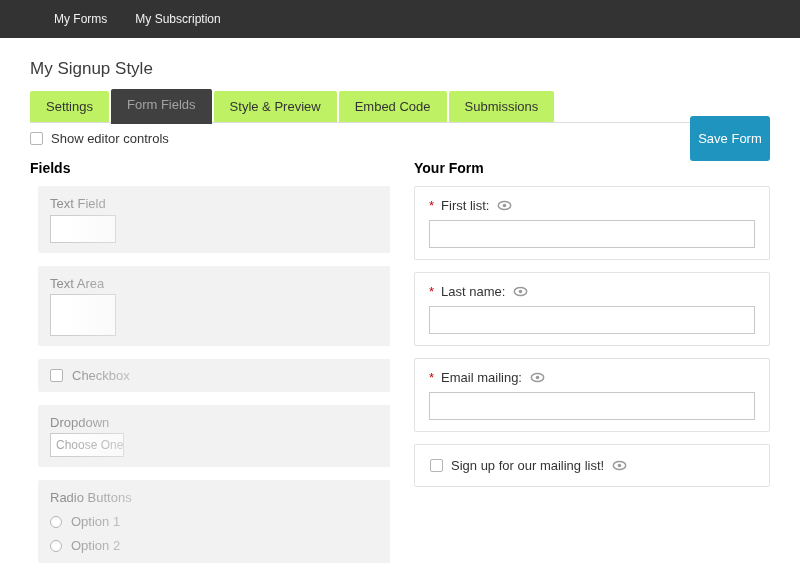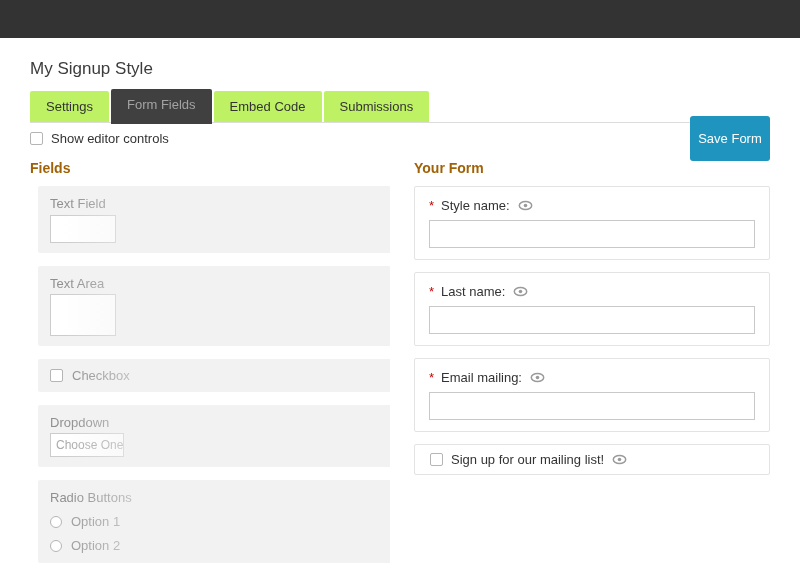--- a/index.html
+++ b/index.html
@@ -57,21 +57,21 @@
   .save-btn {
     background: #1e94be; color: #fff; border: none; border-radius: 3px;
     font-size: 13px; font-family: "Liberation Sans", sans-serif;
     width: 80px; height: 45px; cursor: pointer;
   }
 
   
   .columns { display: flex; justify-content: space-between; margin-top: 8px; }
   .col-left { width: 360px; }
   .col-right { width: 356px; }
-  .panel-heading { font-size: 14px; font-weight: bold; color: #a16207; margin: 0 0 10px 0; line-height: 15px; }
+  .panel-heading { font-size: 14px; font-weight: bold; color: #000000; margin: 0 0 10px 0; line-height: 15px; }
 
   
   .templates { padding-left: 8px; }
   .template {
     background: #f2f2f2; border-radius: 2px;
     margin-bottom: 13px; padding: 10px 12px;
     position: relative; cursor: grab;
   }
   .template::after {  
     content: ""; position: absolute; top: 0; right: 0; bottom: 0; left: 0;
@@ -97,34 +97,39 @@
 
   
   .form-item {
     border: 1px solid #e3e3e3; border-radius: 2px;
     background: #fff; padding: 11px 14px; margin-bottom: 12px;
   }
   .form-label-row { display: flex; align-items: center; font-size: 13px; color: #333; line-height: 15px; }
   .req { color: #cc0000; margin-right: 7px; font-size: 13px; }
   .eye { margin-left: 8px; flex: 0 0 auto; cursor: pointer; }
   .form-input { display: block; width: 100%; height: 28px; border: 1px solid #c9c9c9; background: #fff; margin-top: 7px; }
-  .form-item.checkbox-item { display: flex; align-items: center; padding: 7px 15px; font-size: 13px; color: #333; }
+  .form-item.checkbox-item { display: flex; align-items: center; padding: 13px 15px; font-size: 13px; color: #333; }
 </style>
 </head>
 <body>
 
 <header class="navbar">
+  <nav class="nav-links">
+    <a class="nav-link">My Forms</a>
+    <a class="nav-link">My Subscription</a>
+  </nav>
 </header>
 
 <main class="content">
   <h1 class="page-title">My Signup Style</h1>
 
   <div class="tabs">
     <div class="tab">Settings</div>
     <div class="tab active">Form Fields</div>
+    <div class="tab">Style &amp; Preview</div>
     <div class="tab">Embed Code</div>
     <div class="tab">Submissions</div>
   </div>
 
   <div class="toolbar">
     <label class="editor-controls">
       <input type="checkbox" class="cb" style="">
       <span>Show editor controls</span>
     </label>
     <button class="save-btn">Save Form</button>
@@ -174,21 +179,21 @@
 
       </div>
     </section>
 
     <section class="col-right">
       <h2 class="panel-heading">Your Form</h2>
 
       <div class="form-item">
         <div class="form-label-row">
           <span class="req">*</span>
-          <span>Style name:</span>
+          <span>First list:</span>
           <svg class="eye" width="15" height="11" viewBox="0 0 16 11">
             <ellipse cx="8" cy="5.5" rx="6.6" ry="4.3" fill="none" stroke="#9a9a9a" stroke-width="1.6"></ellipse>
             <circle cx="8" cy="5.5" r="1.9" fill="#9a9a9a"></circle>
           </svg>
         </div>
         <input class="form-input" style="">
       </div>
 
       <div class="form-item">
         <div class="form-label-row">

